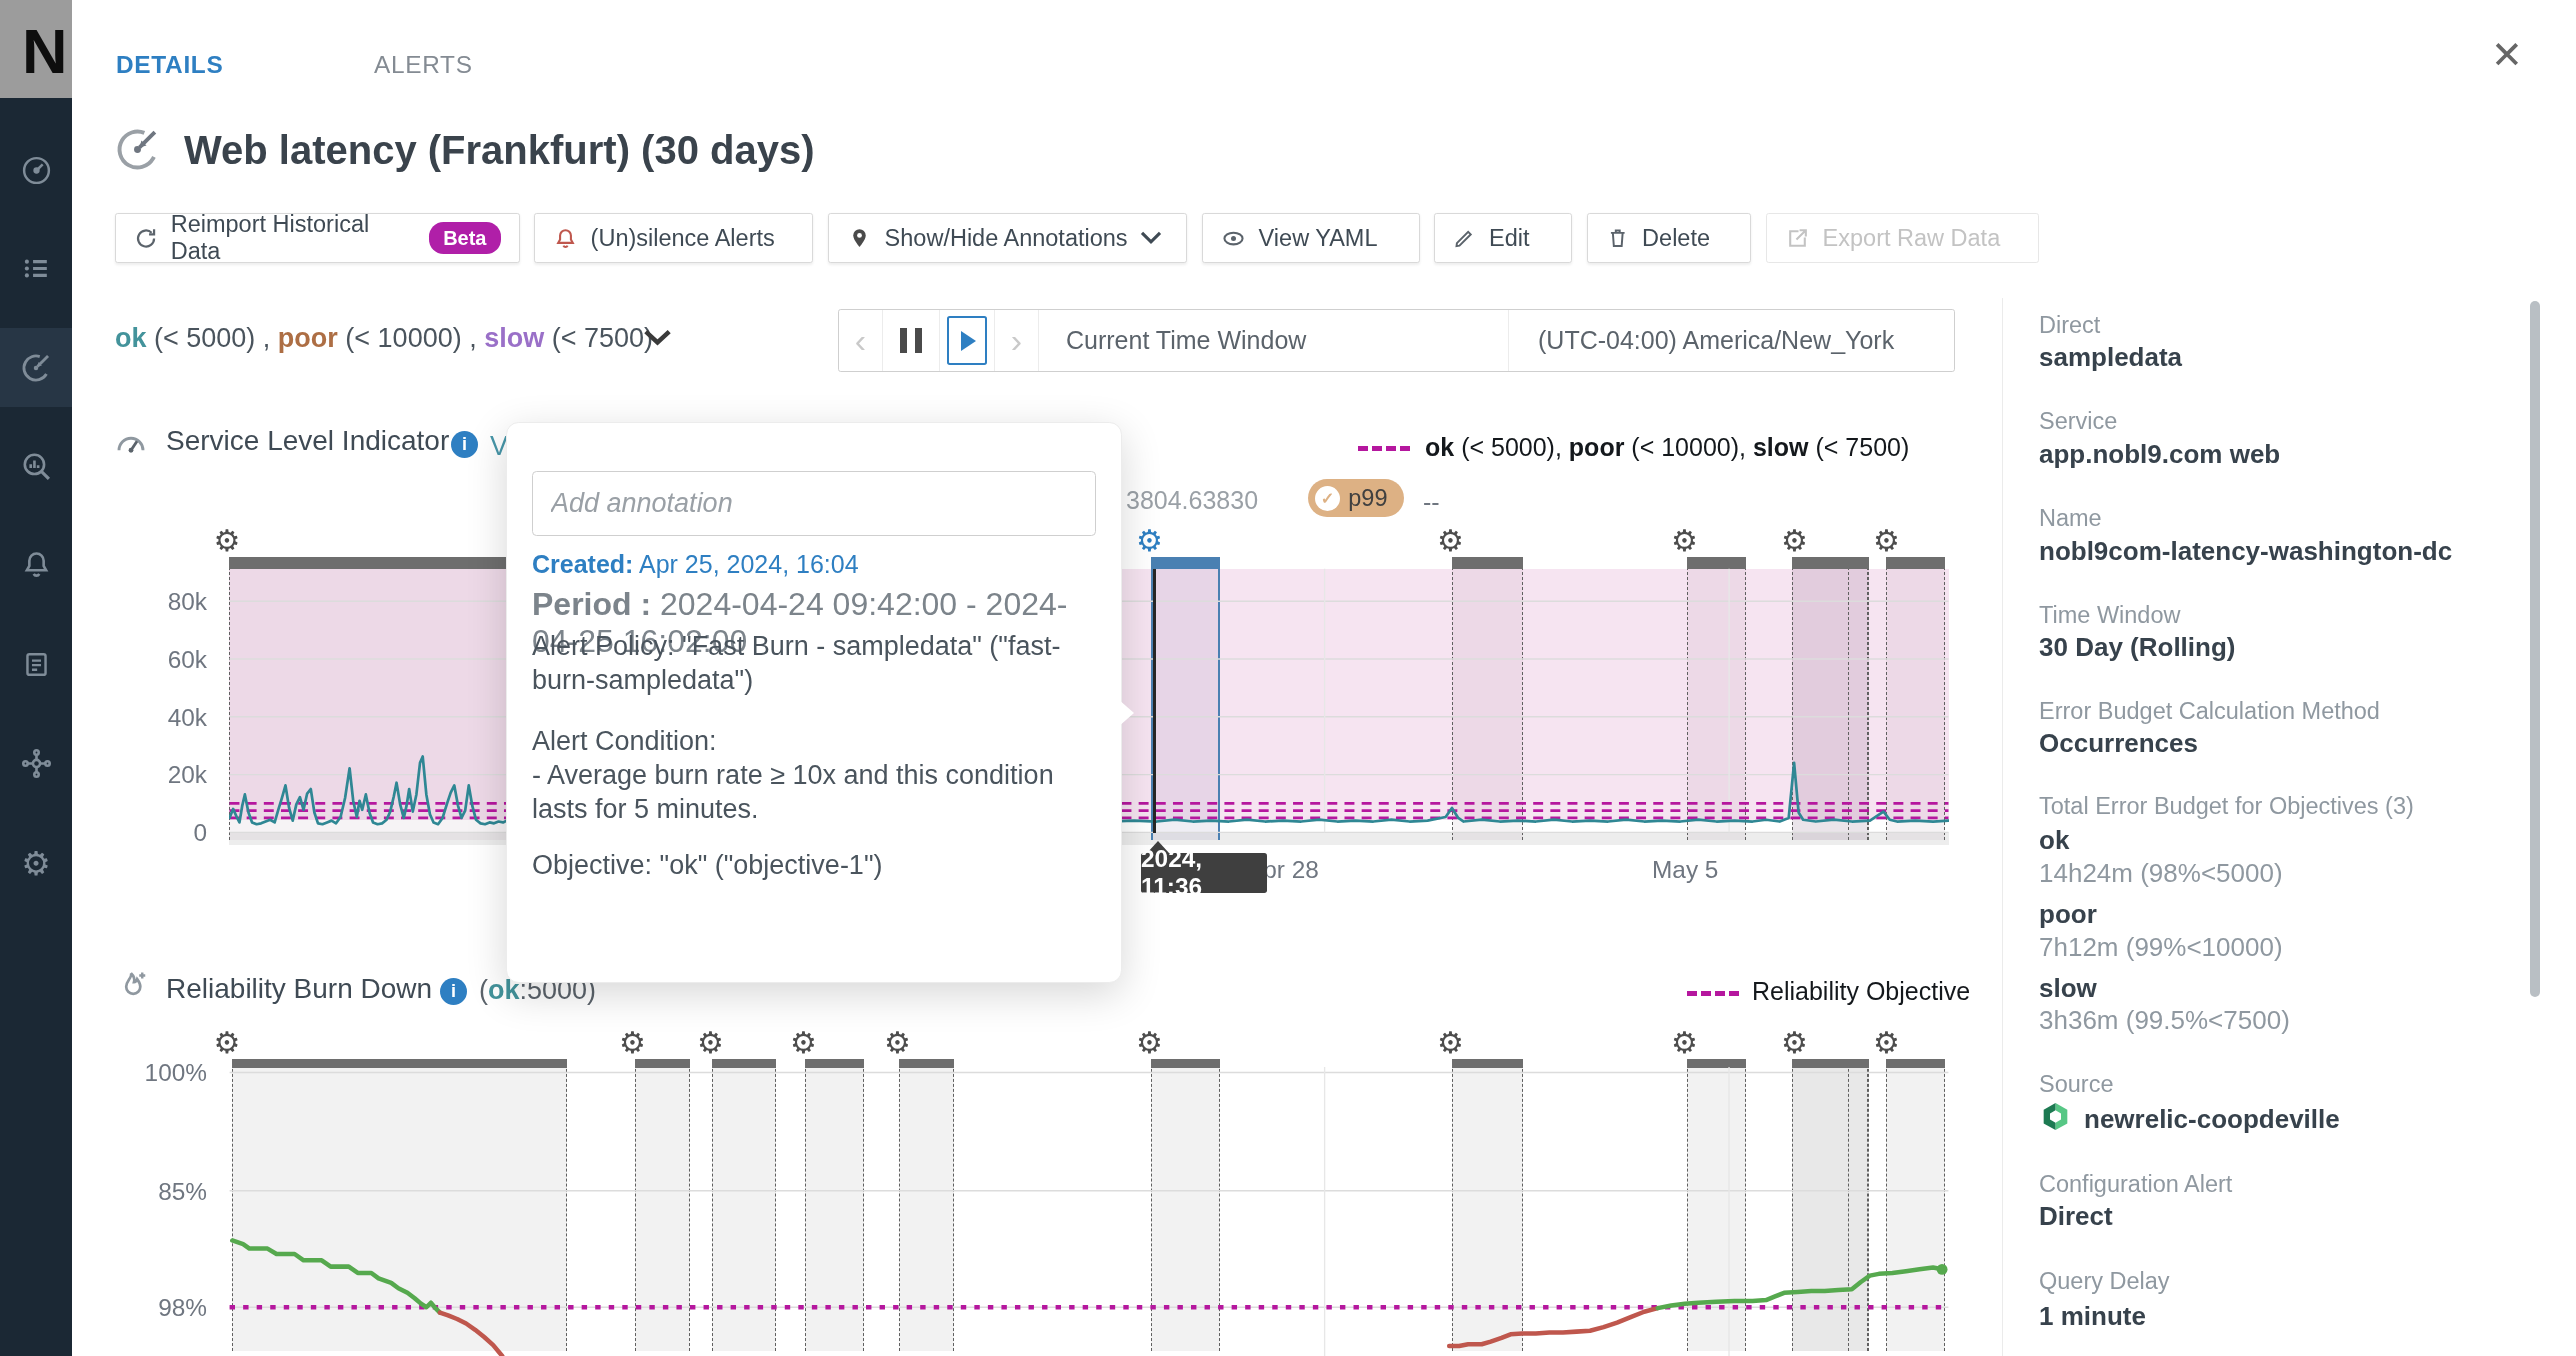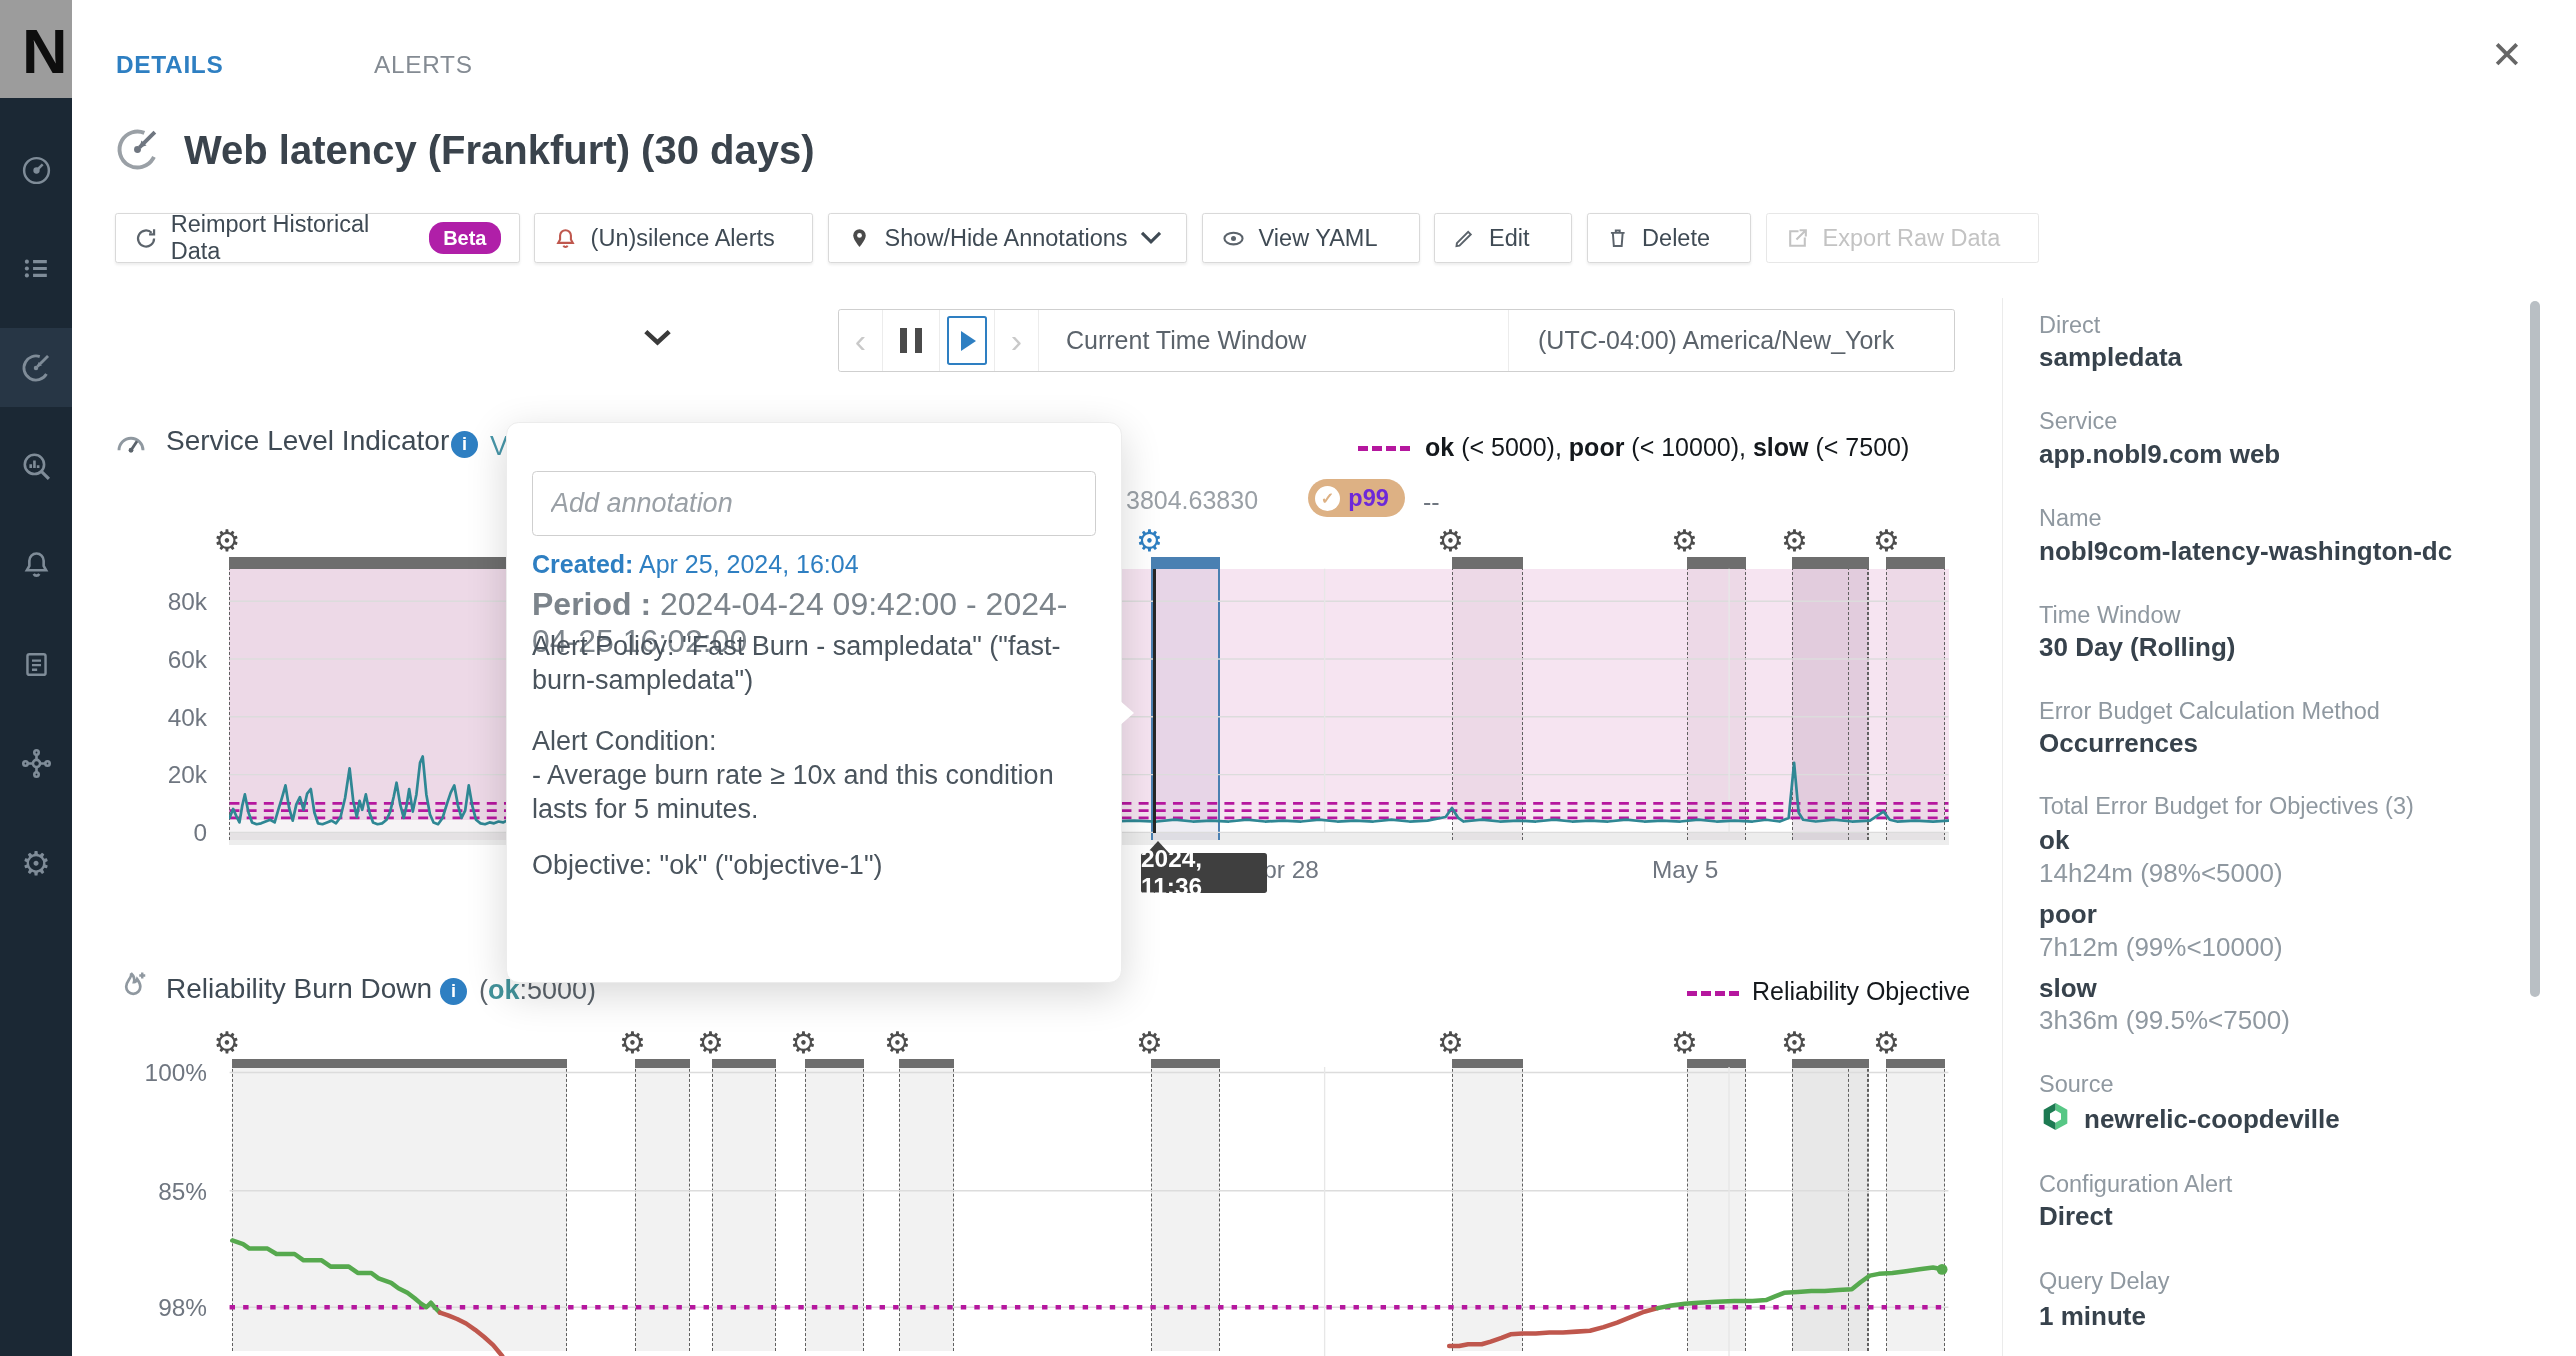--- a/index.html
+++ b/index.html
@@ -54,21 +54,21 @@
   .legend-dash{width:52px;height:0;border-top:5.4px dashed #b5179e;}
   .legend-text{font-size:25px;color:#14181c;}
   .legend-text b{font-weight:700;}
 
   
   #sli-value{left:1126px;top:486px;font-size:25px;color:#9aa0a6;}
   #p99-pill{left:1308px;top:479px;height:38px;background:#ddb184;border-radius:19px;display:flex;
         align-items:center;gap:8.1px;padding:0 16.3px 0 7.2px;}
   #p99-pill .chk{width:25px;height:25px;border-radius:50%;background:#fff;color:#ddb184;font-size:16.3px;font-weight:700;
         display:flex;align-items:center;justify-content:center;}
-  #p99-pill .lbl{color:#6d28d9;font-size:23.5px;font-weight:700;}
+  #p99-pill .lbl{color:#404040;font-size:23.5px;font-weight:400;}
   #p99-value{left:1423px;top:488px;font-size:25px;color:#6f7680;}
 
   
   .chart{position:absolute;}
   .chart svg.plot{position:absolute;left:0;top:0;z-index:4;}
   .chart .band{position:absolute;top:0;z-index:2;box-sizing:border-box;
         border-left:1.8px dashed #606060;border-right:1.8px dashed #606060;}
   .chart-sli .band{height:283px;} .chart-bd .band{height:292px;}
   .chart-sli .band.shade{background:rgba(95,50,90,.06);}
   .chart-sli .band.dark{background:rgba(95,50,90,.13);}
@@ -240,20 +240,21 @@
     <span>Delete</span>
   </div>
   <div class="tbtn disabled" style="left:1766px;width:273px">
     <svg width="25" height="25" viewBox="0 0 24 24" fill="none" stroke="#c3c3c3" stroke-width="2">
         <path d="M13 5H5v14h14v-8"></path>
         <path d="M11 13 20 4M14 4h6v6"></path>
       </svg>
     <span>Export Raw Data</span>
   </div>
 
+  <div class="abs" id="objectives"><b class="ok">ok</b><span> (&lt; 5000) , </span><b class="poor">poor</b><span> (&lt; 10000) , </span><b class="slow">slow</b><span> (&lt; 7500) </span></div>
   <div class="abs" id="obj-chevron">
     <svg width="29" height="18" viewBox="0 0 32 20" fill="none" stroke="#3a3a3a" stroke-width="5">
         <path d="M3 3l13 12L29 3"></path>
       </svg>
   </div>
 
   <div class="abs" id="time-controls">
     <div class="tc-cell tc-arrow">‹</div>
     <div class="tc-cell" id="tc-pause">
         <i></i>

